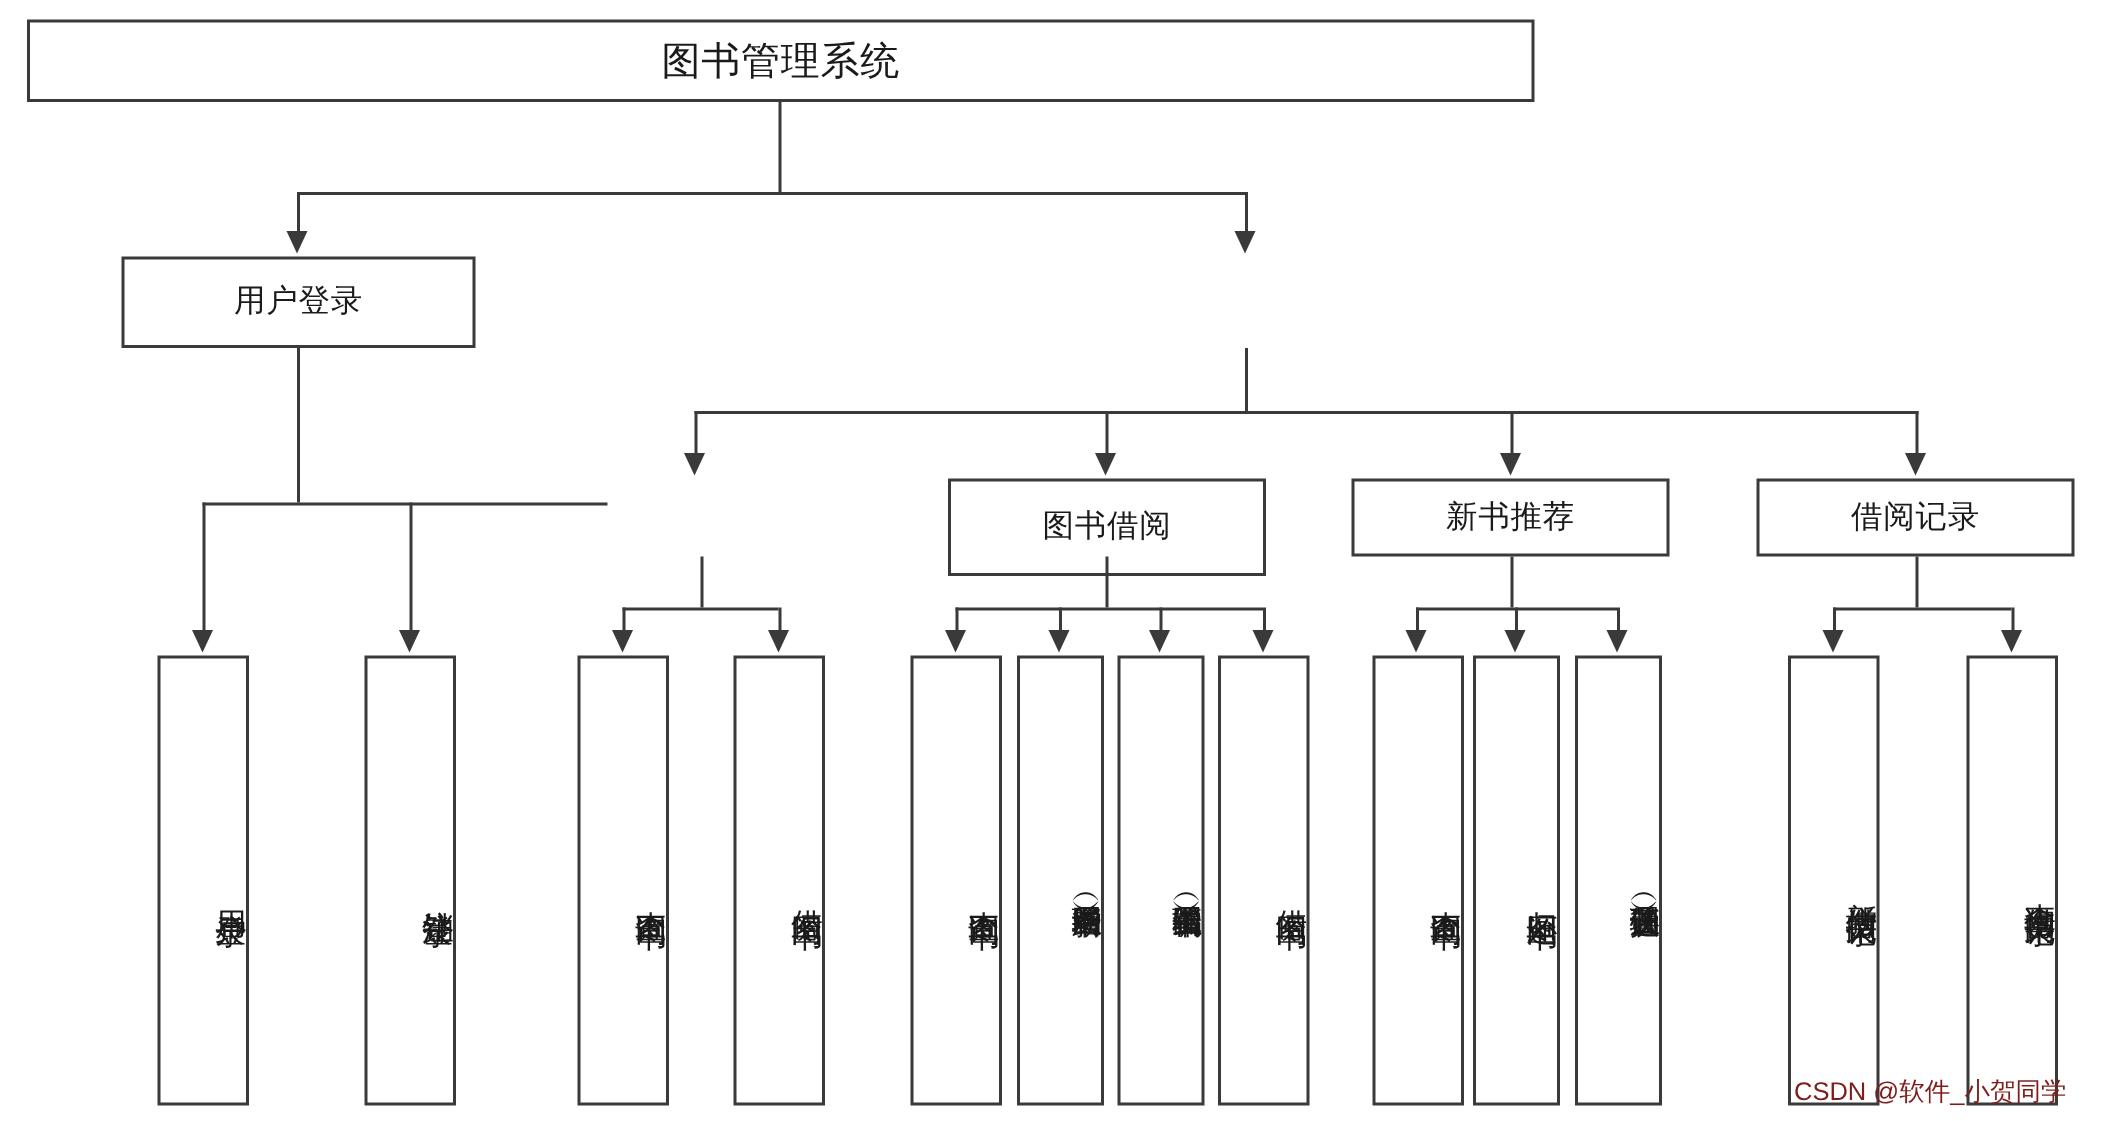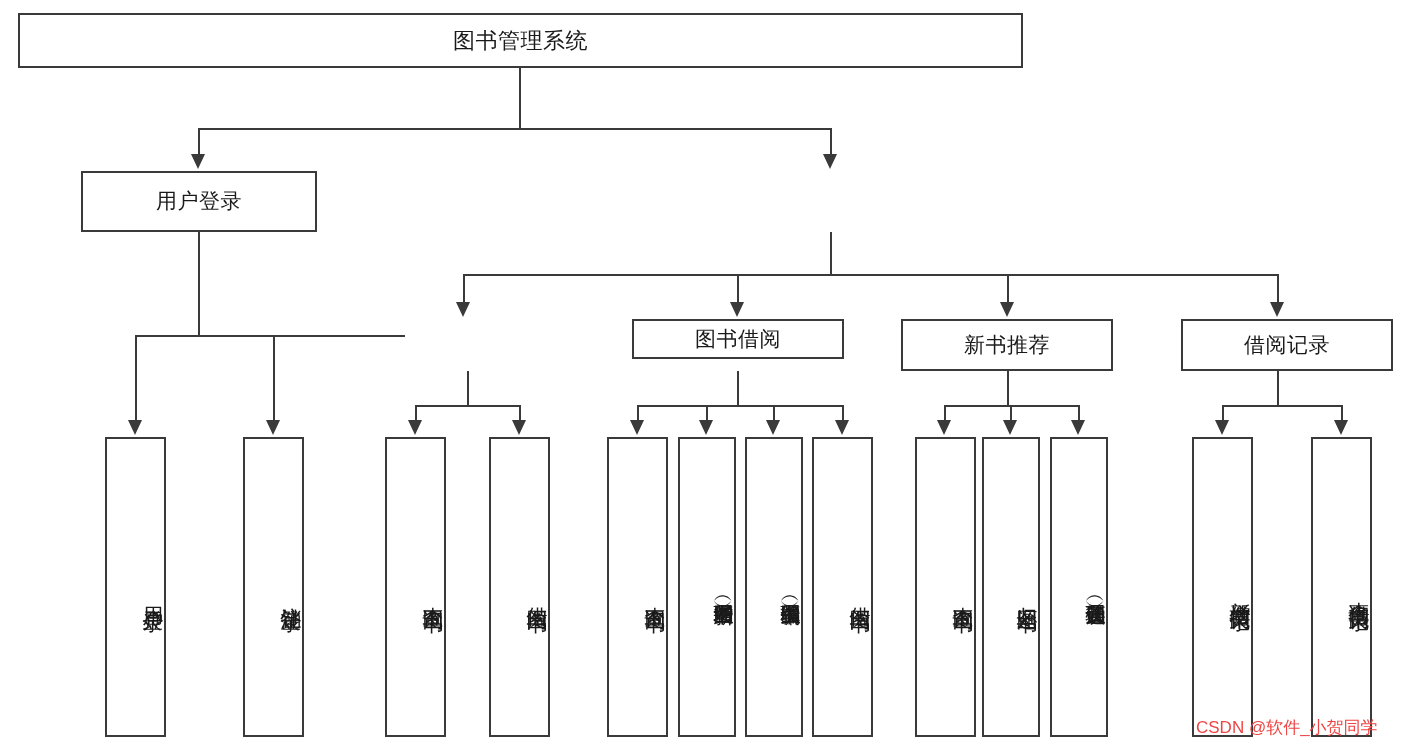--- a/index.html
+++ b/index.html
@@ -30,21 +30,21 @@
     justify-content: center;
     text-align: center;
     letter-spacing: 0.5px;
   }
   .node.h {
     
     font-size: 21px;
     line-height: 1.15;
   }
   .node.root {
-    font-size: 22px;
+    font-size: 26px;
   }
   .node.v {
     
     writing-mode: vertical-rl;
     text-orientation: upright;
     font-size: 21px;
     line-height: 1.08;
     letter-spacing: 2px;
     align-items: flex-start;
     justify-content: center;
@@ -75,21 +75,21 @@
     width: 0;
     height: 0;
     border-left: 7px solid transparent;
     border-right: 7px solid transparent;
     border-top: 15px solid #3a3a3a;
   }
   
   .watermark {
     position: absolute;
     font-size: 17px;
-    color: #ef4444;
+    color: #7f1d1d;
     white-space: nowrap;
     user-select: none;
     font-family: "Liberation Sans", "DejaVu Sans", sans-serif;
   }
 </style>
 </head>
 <body>
 
 <div id="canvas">
 
@@ -119,25 +119,25 @@
   <div class="line-v" style="left:463px; top:274px; height:30px;"></div>
   <div class="arrow" style="left:456px; top:302px;"></div>
   <div class="line-v" style="left:737px; top:274px; height:30px;"></div>
   <div class="arrow" style="left:730px; top:302px;"></div>
   <div class="line-v" style="left:1007px; top:274px; height:30px;"></div>
   <div class="arrow" style="left:1000px; top:302px;"></div>
   <div class="line-v" style="left:1277px; top:274px; height:30px;"></div>
   <div class="arrow" style="left:1270px; top:302px;"></div>
 
 
-  <div class="node h" style="left:632px; top:319px; width:212px; height:40px;">图书借阅</div>
+  <div class="node h" style="left:632px; top:319px; width:212px; height:65px;">图书借阅</div>
 
   <div class="node h" style="left:901px; top:319px; width:212px; height:52px;">新书推荐</div>
 
-  <div class="node h" style="left:1171px; top:319px; width:212px; height:52px;margin-left:10px;">借阅记录</div>
+  <div class="node h" style="left:1171px; top:319px; width:212px; height:52px;">借阅记录</div>
 
   <div class="line-v" style="left:467px; top:371px; height:34px;"></div>
   <div class="line-h" style="left:415px; top:405px; width:104px;"></div>
   <div class="line-v" style="left:415px; top:405px; height:17px;"></div>
   <div class="arrow" style="left:408px; top:420px;"></div>
   <div class="line-v" style="left:519px; top:405px; height:17px;"></div>
   <div class="arrow" style="left:512px; top:420px;"></div>
 
   <div class="line-v" style="left:737px; top:371px; height:34px;"></div>
   <div class="line-h" style="left:637px; top:405px; width:205px;"></div>

